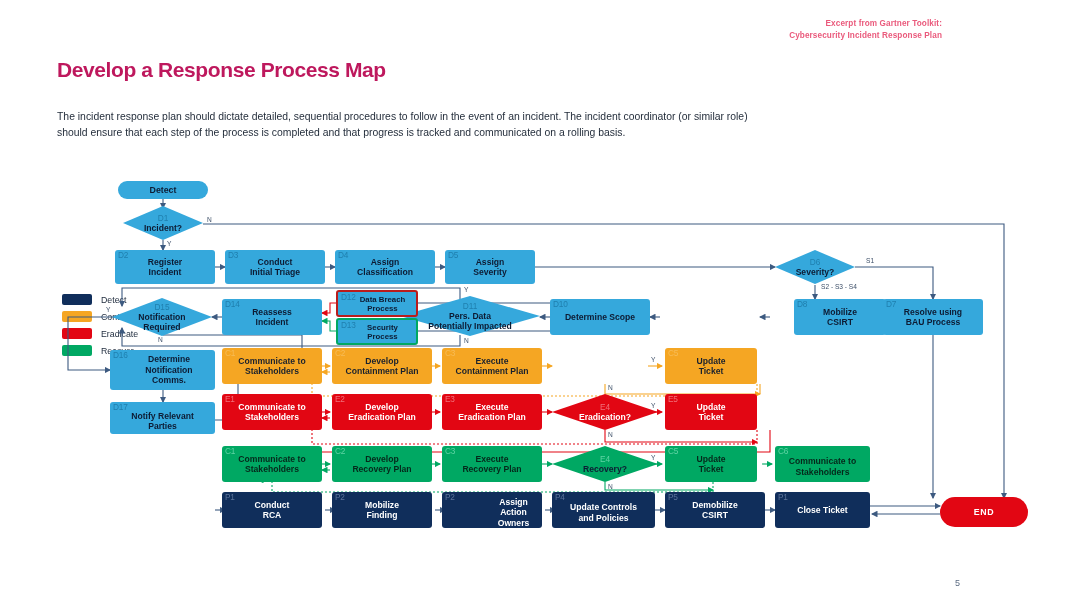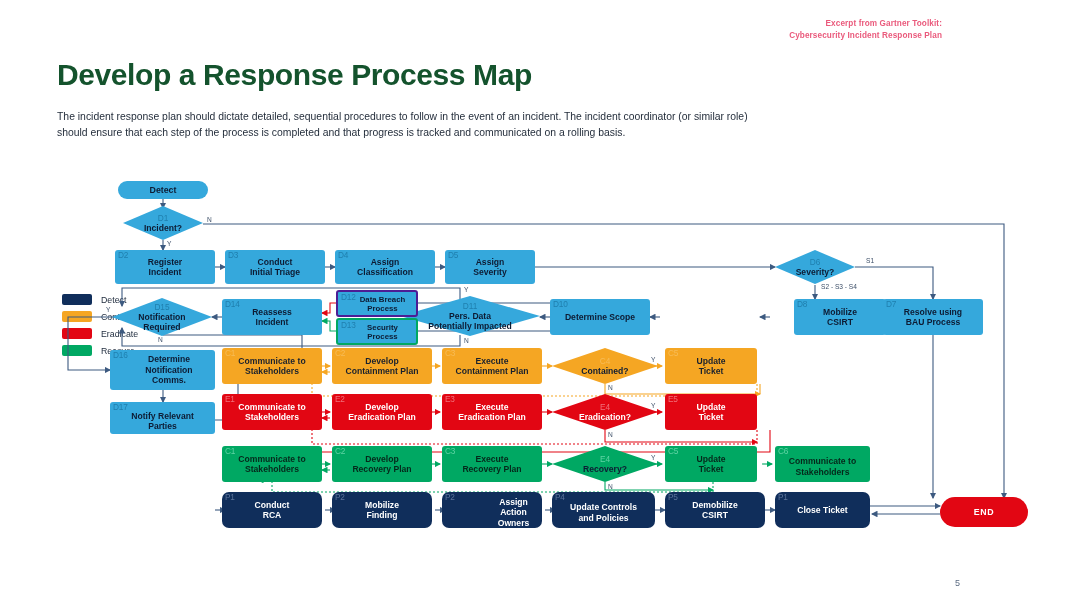--- a/index.html
+++ b/index.html
@@ -13,21 +13,21 @@
 
   
   .excerpt {
     position: absolute; right: 42px; top: 18px;
     text-align: right; color: #EA5A7C;
     font-size: 8.2px; font-weight: bold; line-height: 11.5px;
     letter-spacing: .1px;
   }
   .page-title {
     position: absolute; left: 57px; top: 58px;
-    font-size: 30px; font-weight: bold; color: #14532d;
+    font-size: 21px; font-weight: bold; color: #be185d;
     letter-spacing: -0.4px;
   }
   .page-sub {
     position: absolute; left: 57px; top: 109px; width: 700px;
     font-size: 10.4px; color: #1f2937; line-height: 16.2px;
   }
   .page-num {
     position: absolute; right: 24px; bottom: 14px;
     font-size: 9px; color: #5b6b82;
   }
@@ -51,24 +51,24 @@
   .node .lbl { padding: 0 5px; z-index: 2; }
 
   .blue  { background: #35A8DC; color: #0d1b33; }
   .blue .tag { color: #1f7fae; }
   .orange{ background: #F5A623; color: #19212e; }
   .orange .tag { color: #f7bc57; }
   .red   { background: #E20613; color: #ffffff; }
   .red .tag { color: #f0707a; }
   .green { background: #00A863; color: #05281b; }
   .green .tag { color: #5fd3a4; }
-  .navy  { background: #102E5B; color: #ffffff; border-radius: 7px; }
+  .navy  { background: #102E5B; color: #ffffff; }
   .navy .tag { color: #5b7299; }
 
-  .bordered-red   { border: 2px solid #4c1d95; }
+  .bordered-red   { border: 2px solid #b91c1c; }
   .bordered-green { border: 2px solid #00A863; }
 
   
   .diam { position: absolute; }
   .diam .shape {
     position: absolute; inset: 0;
     background: #35A8DC;
     clip-path: polygon(50% 0, 100% 50%, 50% 100%, 0 50%);
   }
   .diam.o .shape { background: #F5A623; }
@@ -359,27 +359,20 @@
       <span class="lbl"><span>Communicate to</span><br><span>Stakeholders</span></span>
     </div>
     <div class="node orange" style="left:332px; top:178px; width:100px; height:36px;">
       <span class="tag">C2</span>
       <span class="lbl"><span>Develop</span><br><span>Containment Plan</span></span>
     </div>
     <div class="node orange" style="left:442px; top:178px; width:100px; height:36px;">
       <span class="tag">C3</span>
       <span class="lbl"><span>Execute</span><br><span>Containment Plan</span></span>
     </div>
-    <div class="diam o" style="left:552px; top:178px; width:106px; height:36px;">
-      <div class="shape"></div>
-      <div class="txt">
-        <span class="dtag">C4</span>
-        <span>Contained?</span>
-      </div>
-    </div>
     <div class="elabel" style="left:651px; top:186px;">Y</div>
     <div class="elabel" style="left:608px; top:214px;">N</div>
     <div class="node orange" style="left:665px; top:178px; width:92px; height:36px;">
       <span class="tag">C5</span>
       <span class="lbl"><span>Update</span><br><span>Ticket</span></span>
     </div>
 
     <div class="node red" style="left:222px; top:224px; width:100px; height:36px;">
       <span class="tag">E1</span>
       <span class="lbl"><span>Communicate to</span><br><span>Stakeholders</span></span>

